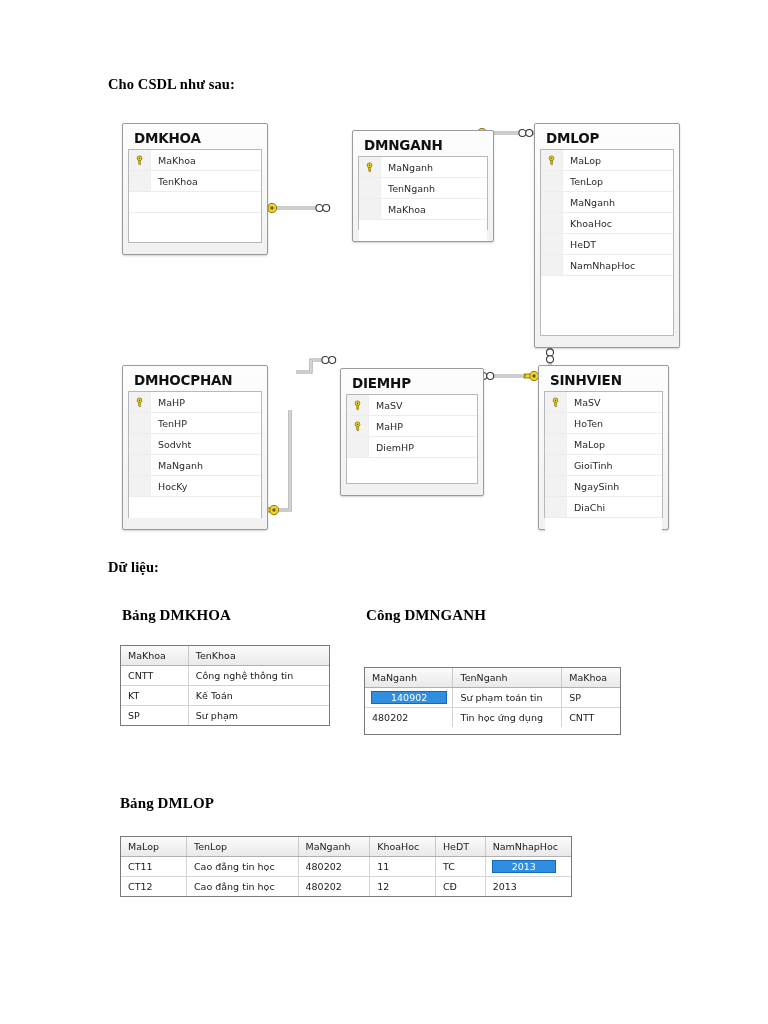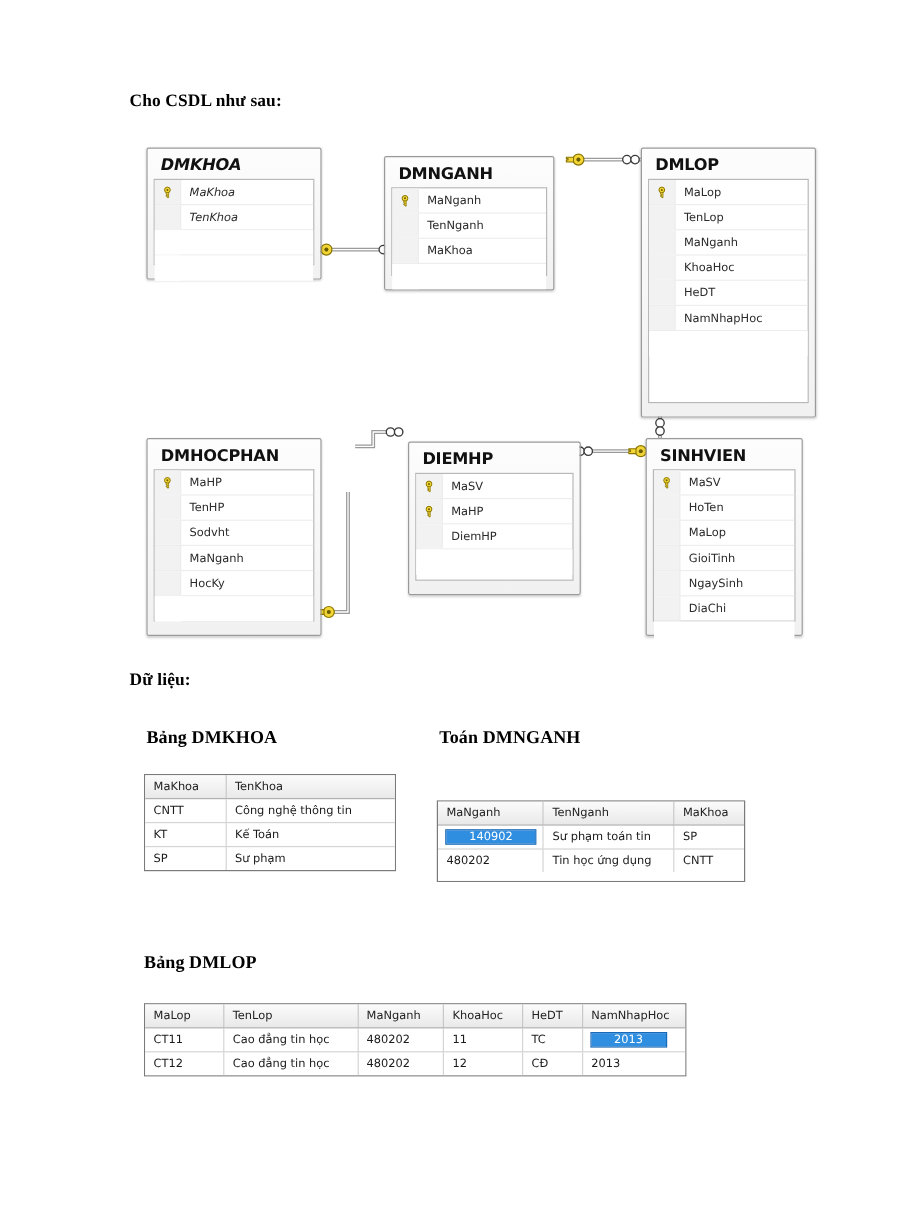--- a/index.html
+++ b/index.html
@@ -134,21 +134,21 @@
 </style>
 </head>
 <body>
 
 <div class="prose-line" id="lbl-cho-csdl">Cho CSDL như sau:</div>
 
 <div class="prose-line" id="lbl-du-lieu">Dữ liệu:</div>
 
 <div class="prose-line" id="lbl-bang-dmkhoa">Bảng DMKHOA</div>
 
-<div class="prose-line" id="lbl-bang-dmnganh">Toán DMNGANH</div>
+<div class="prose-line" id="lbl-bang-dmnganh">Công DMNGANH</div>
 
 <div class="prose-line" id="lbl-bang-dmlop">Bảng DMLOP</div>
 
 <div id="er-diagram">
 
   <svg id="rel-layer" viewBox="0 0 768 440" width="768" height="440">
     <defs>
       <g id="keyglyph">
         <circle cx="0" cy="0" r="4.6" fill="#f2d636" stroke="#8a7500" stroke-width="1"></circle>
         <circle cx="0" cy="0" r="1.7" fill="#6b5c00"></circle>
@@ -189,21 +189,21 @@
     <polyline points="268,400 290,400 290,300" fill="none" stroke="#9a9a9a" stroke-width="3.2"></polyline>
     <polyline points="268,400 290,400 290,300" fill="none" stroke="#ffffff" stroke-width="1.1"></polyline>
     <use href="#keyglyph" x="274" y="400"></use>
 
     <line x1="478" y1="266" x2="538" y2="266" stroke="#9a9a9a" stroke-width="3.2"></line>
     <line x1="478" y1="266" x2="538" y2="266" stroke="#ffffff" stroke-width="1.1"></line>
     <use href="#manyglyph" x="488" y="266"></use>
     <use href="#keyglyph" x="534" y="266"></use>
   </svg>
 
-  <div class="entity" style="left:122px; top:13px; width:146px; height:110px;font-style:italic;">
+  <div class="entity" style="left:122px; top:13px; width:146px; height:132px;">
     <div class="entity-title">DMKHOA</div>
     <div class="entity-fields">
       <div class="field-row">
         <span class="field-gutter">
           <svg class="key-ico" viewBox="0 0 12 12">
               <circle cx="6" cy="3.6" r="2.6" fill="#f2d636" stroke="#8a7500" stroke-width=".9"></circle>
               <circle cx="6" cy="3.6" r=".9" fill="#6b5c00"></circle>
               <path d="M4.9 6 h2.2 v4.6 h-1.1 v-1 h-1.1 v-1 h1.1 v-.8 h-1.1 z" fill="#f2d636" stroke="#8a7500" stroke-width=".7"></path>
             </svg>
         </span>
@@ -215,21 +215,21 @@
       </div>
       <div class="field-row blank">
         <span class="field-gutter"></span>
       </div>
       <div class="field-row blank">
         <span class="field-gutter"></span>
       </div>
     </div>
   </div>
 
-  <div class="entity" style="left:320px; top:20px; width:142px; height:112px;">
+  <div class="entity" style="left:352px; top:20px; width:142px; height:112px;">
     <div class="entity-title">DMNGANH</div>
     <div class="entity-fields">
       <div class="field-row">
         <span class="field-gutter">
           <svg class="key-ico" viewBox="0 0 12 12">
               <circle cx="6" cy="3.6" r="2.6" fill="#f2d636" stroke="#8a7500" stroke-width=".9"></circle>
               <circle cx="6" cy="3.6" r=".9" fill="#6b5c00"></circle>
               <path d="M4.9 6 h2.2 v4.6 h-1.1 v-1 h-1.1 v-1 h1.1 v-.8 h-1.1 z" fill="#f2d636" stroke="#8a7500" stroke-width=".7"></path>
             </svg>
         </span>

